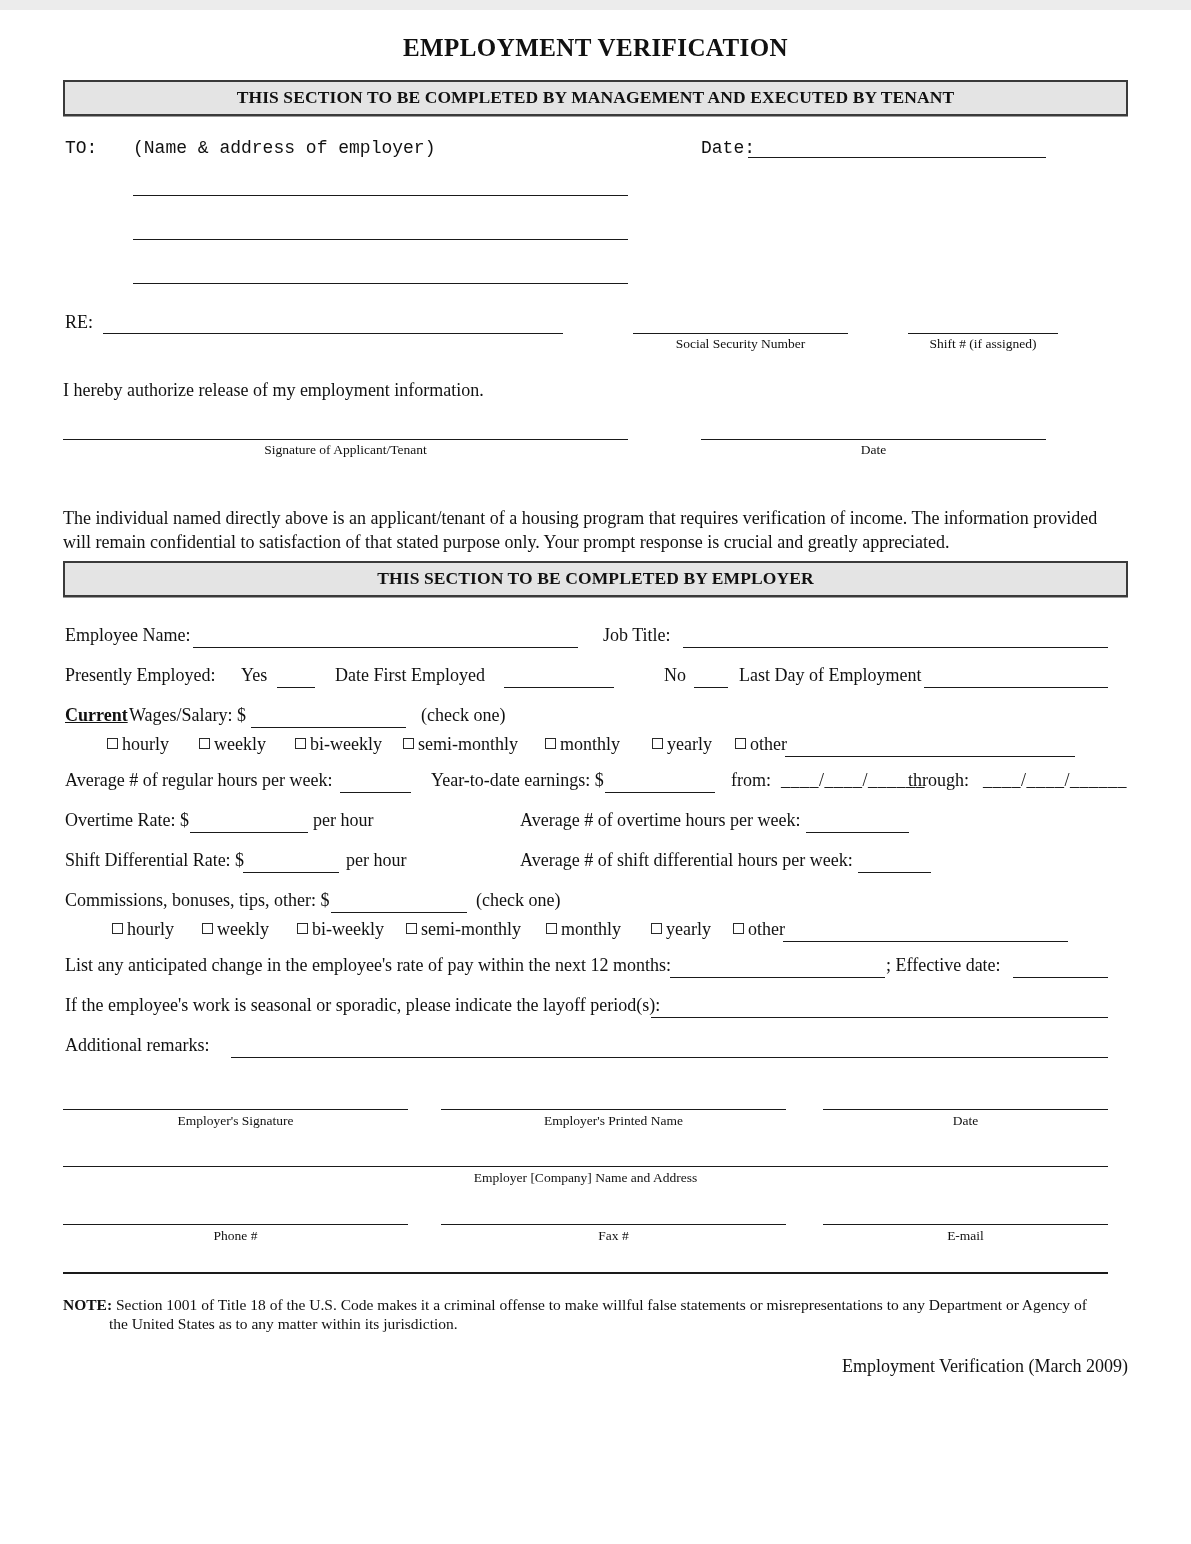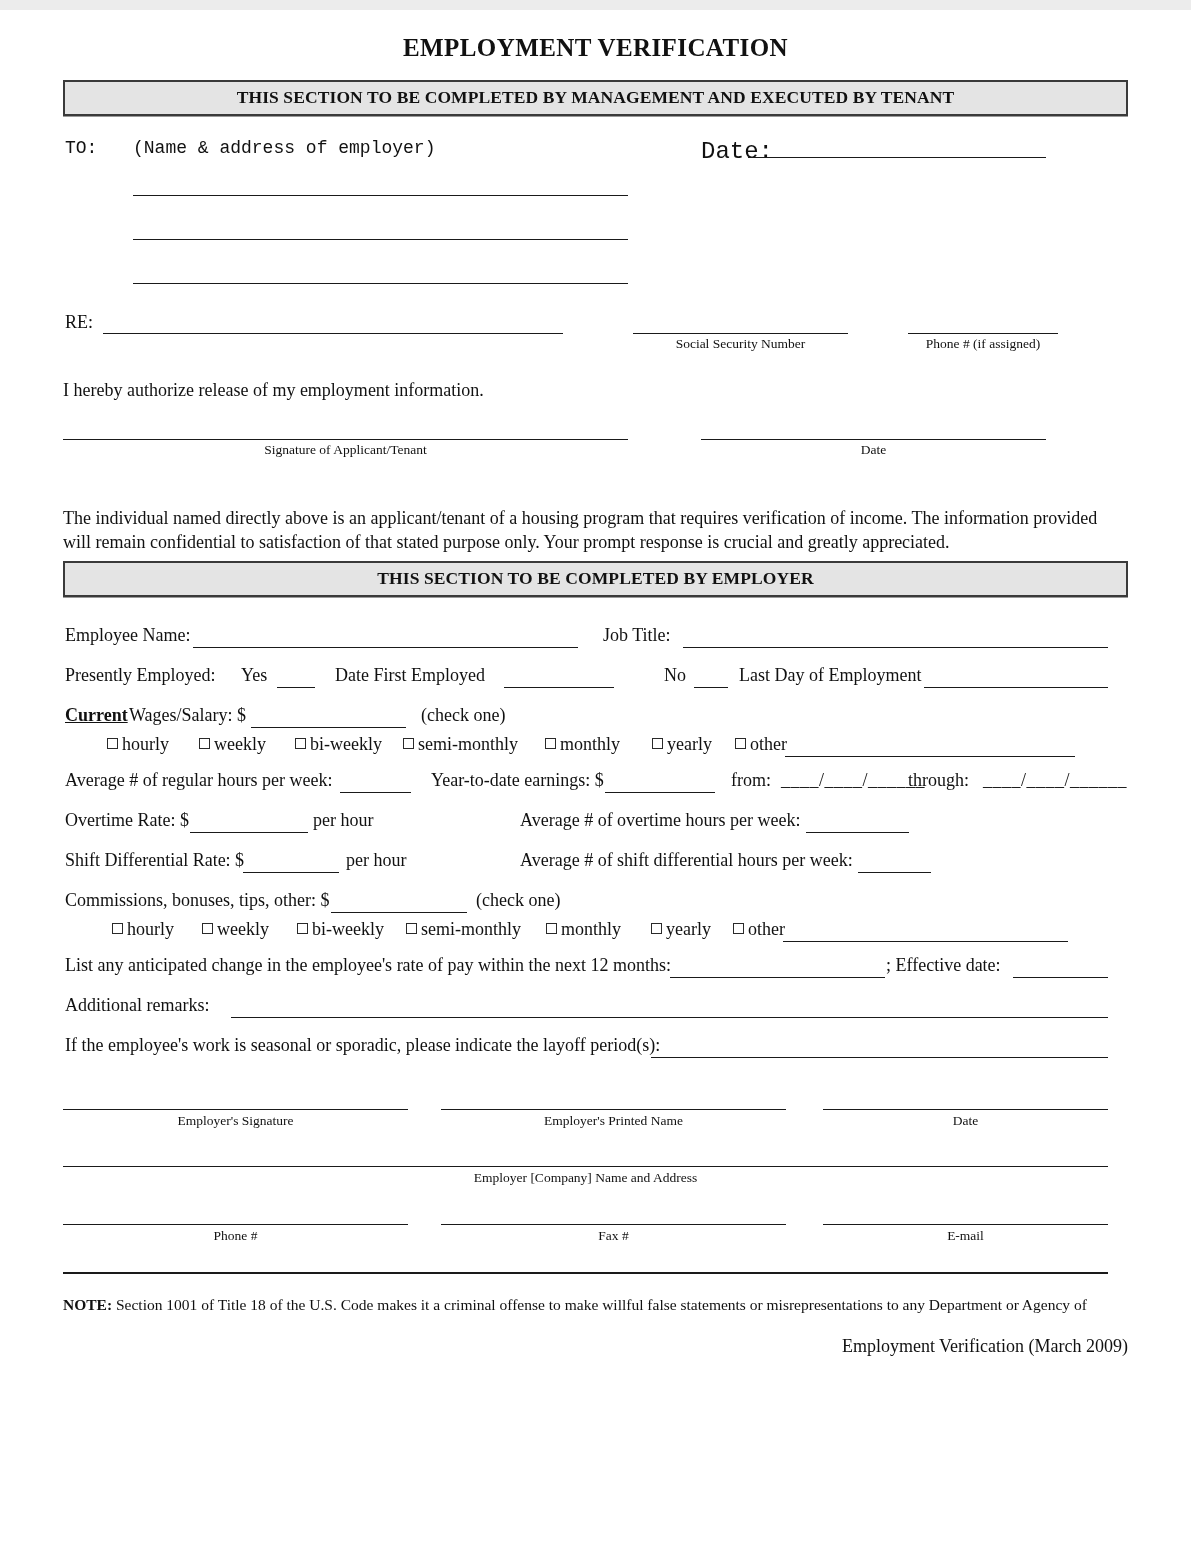--- a/index.html
+++ b/index.html
@@ -72,21 +72,21 @@
     position: relative;
     top: -1px;
   }
   .u { text-decoration: underline; font-weight: bold; }
 
   
   .to-block { margin-top: 22px; height: 170px; position: relative; font-family: Liberation Mono, monospace; }
   .to-label { position: absolute; left: 2px; top: 0; font-size: 18px; }
   .to-paren { position: absolute; left: 70px; top: 0; font-size: 18px; }
   .addr-line { position: absolute; left: 70px; width: 495px; border-bottom: 1.8px solid #1a1a1a; }
-  .date-label { position: absolute; left: 638px; top: 0; font-size: 24px; }
+  .date-label { position: absolute; left: 638px; top: 0; font-size: 18px; }
   .date-blank { position: absolute; left: 685px; top: 19px; width: 298px; border-bottom: 1.6px solid #1a1a1a; }
 
   .re-block { position: relative; height: 52px; margin-top: 4px; }
   .re-label { position: absolute; left: 2px; top: 0; font-size: 18px; }
   .re-line1 { position: absolute; left: 40px; top: 21px; width: 460px; border-bottom: 1.8px solid #1a1a1a; }
   .re-cap1 { position: absolute; left: 40px; top: 23px; width: 460px; }
   .re-line2 { position: absolute; left: 570px; top: 21px; width: 215px; border-bottom: 1.8px solid #1a1a1a; }
   .re-cap2 { position: absolute; left: 570px; top: 23px; width: 215px; }
   .re-line3 { position: absolute; left: 845px; top: 21px; width: 150px; border-bottom: 1.8px solid #1a1a1a; }
   .re-cap3 { position: absolute; left: 845px; top: 23px; width: 150px; }
@@ -162,21 +162,21 @@
     <span class="date-label">Date:</span>
     <div class="date-blank"></div>
   </div>
 
   <div class="re-block">
     <span class="re-label">RE:</span>
     <div class="re-line1"></div>
     <div class="re-line2"></div>
     <div class="re-cap2 caption">Social Security Number</div>
     <div class="re-line3"></div>
-    <div class="re-cap3 caption">Phone # (if assigned)</div>
+    <div class="re-cap3 caption">Shift # (if assigned)</div>
   </div>
 
   <div class="authorize">I hereby authorize release of my employment information.</div>
 
   <div class="sig-block">
     <div class="sig-line-a"></div>
     <div class="sig-cap-a caption">Signature of Applicant/Tenant</div>
     <div class="sig-line-b"></div>
     <div class="sig-cap-b caption">Date</div>
   </div>
@@ -270,27 +270,27 @@
     </div>
 
     <div class="erow">
       <span class="abs" style="left:2px; top:0;">List any anticipated change in the employee's rate of pay within the next 12 months:</span>
       <span class="absline" style="left:607px; top:22px; width:215px;"></span>
       <span class="abs" style="left:823px; top:0;">; Effective date:</span>
       <span class="absline" style="left:950px; top:22px; width:95px;"></span>
     </div>
 
     <div class="erow">
+      <span class="abs" style="left:2px; top:0;">If the employee's work is seasonal or sporadic, please indicate the layoff period(s):</span>
+      <span class="absline" style="left:588px; top:22px; width:457px;"></span>
+    </div>
+
+    <div class="erow">
       <span class="abs" style="left:2px; top:0;">Additional remarks:</span>
       <span class="absline" style="left:168px; top:22px; width:877px;"></span>
-    </div>
-
-    <div class="erow">
-      <span class="abs" style="left:2px; top:0;">If the employee's work is seasonal or sporadic, please indicate the layoff period(s):</span>
-      <span class="absline" style="left:588px; top:22px; width:457px;"></span>
     </div>
   </div>
 
   <div class="foot-block">
     <div class="fl" style="left:0; top:0; width:345px;"></div>
     <div class="fc" style="left:0; top:4px; width:345px;">Employer's Signature</div>
     <div class="fl" style="left:378px; top:0; width:345px;"></div>
     <div class="fc" style="left:378px; top:4px; width:345px;">Employer's Printed Name</div>
     <div class="fl" style="left:760px; top:0; width:285px;"></div>
     <div class="fc" style="left:760px; top:4px; width:285px;">Date</div>
@@ -304,18 +304,19 @@
     <div class="fc" style="left:378px; top:119px; width:345px;">Fax #</div>
     <div class="fl" style="left:760px; top:115px; width:285px;"></div>
     <div class="fc" style="left:760px; top:119px; width:285px;">E-mail</div>
 
     <div class="fl" style="left:0; top:163px; width:1045px; border-bottom-width:2.5px;"></div>
   </div>
 
   <div class="note">
     <b>NOTE:</b>
     <span>Section 1001 of Title 18 of the U.S. Code makes it a criminal offense to make willful false statements or misrepresentations to any Department or Agency of</span>
+    <span class="note-indent">the United States as to any matter within its jurisdiction.</span>
   </div>
 
   <div class="footer-right">Employment Verification (March 2009)</div>
 
 </div>
 </div>
 
 </body></html>

